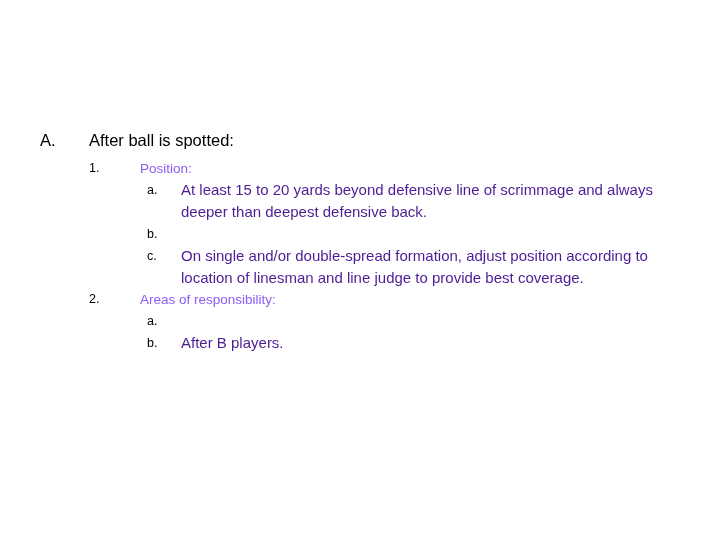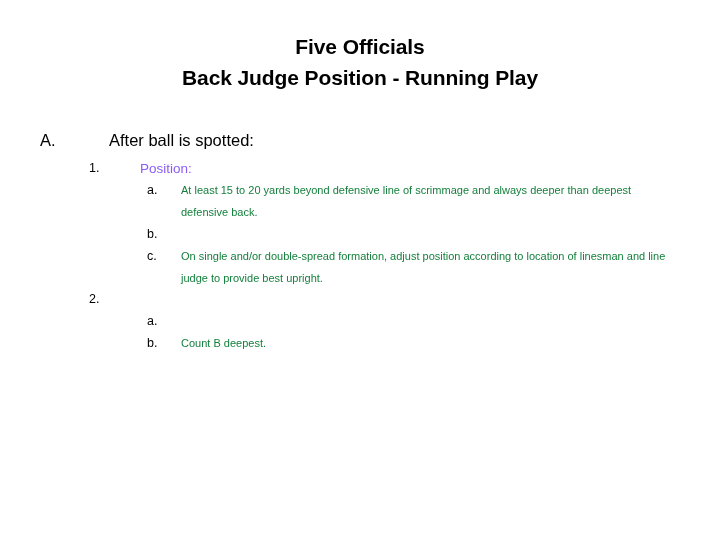--- a/index.html
+++ b/index.html
@@ -67,21 +67,20 @@
     line-height: 24px;
     color: #000000;
   }
   .level-a-text {
     position: absolute;
     left: 89px;
     top: 0;
     font-size: 16.5px;
     line-height: 24px;
     color: #000000;
-    margin-left: 20px;
   }
 
   
   .level-num-row {
     position: relative;
     min-height: 21px;
   }
   .level-num-marker {
     position: absolute;
     left: 89px;
@@ -110,37 +109,33 @@
     top: 0;
     font-size: 12.5px;
     line-height: 22px;
     color: #000000;
   }
   .level-let-text {
     position: absolute;
     left: 181px;
     top: 0;
     width: 492px;
-    font-size: 11px;
+    font-size: 15px;
     line-height: 22px;
-    color: #15803d;
+    color: #4c1d95;
   }
   .h22  { height: 22px; }
   .h44  { height: 44px; }
   .h21  { height: 21px; }
 </style>
 </head>
 <body>
 
 <div class="slide">
 
-  <div class="title-block">
-    <div class="title-line title-line-1">Five Officials</div>
-    <div class="title-line title-line-2">Back Judge Position - Running Play</div>
-  </div>
 
   <div class="body-block">
 
     <div class="level-a-row">
       <span class="level-a-marker">A.</span>
       <span class="level-a-text">After ball is spotted:</span>
     </div>
 
     <div class="level-num-row h21">
       <span class="level-num-marker">1.</span>
@@ -151,30 +146,31 @@
       <span class="level-let-marker">a.</span>
       <span class="level-let-text">At least 15 to 20 yards beyond defensive line of scrimmage and always deeper than deepest defensive back.</span>
     </div>
 
     <div class="level-let-row h22">
       <span class="level-let-marker">b.</span>
     </div>
 
     <div class="level-let-row h44">
       <span class="level-let-marker">c.</span>
-      <span class="level-let-text">On single and/or double-spread formation, adjust position according to location of linesman and line judge to provide best upright.</span>
+      <span class="level-let-text">On single and/or double-spread formation, adjust position according to location of linesman and line judge to provide best coverage.</span>
     </div>
 
     <div class="level-num-row h21">
       <span class="level-num-marker">2.</span>
+      <span class="level-num-text">Areas of responsibility:</span>
     </div>
 
     <div class="level-let-row h22">
       <span class="level-let-marker">a.</span>
     </div>
 
     <div class="level-let-row h22">
       <span class="level-let-marker">b.</span>
-      <span class="level-let-text">Count B deepest.</span>
+      <span class="level-let-text">After B players.</span>
     </div>
 
   </div>
 </div>
 
 </body></html>

